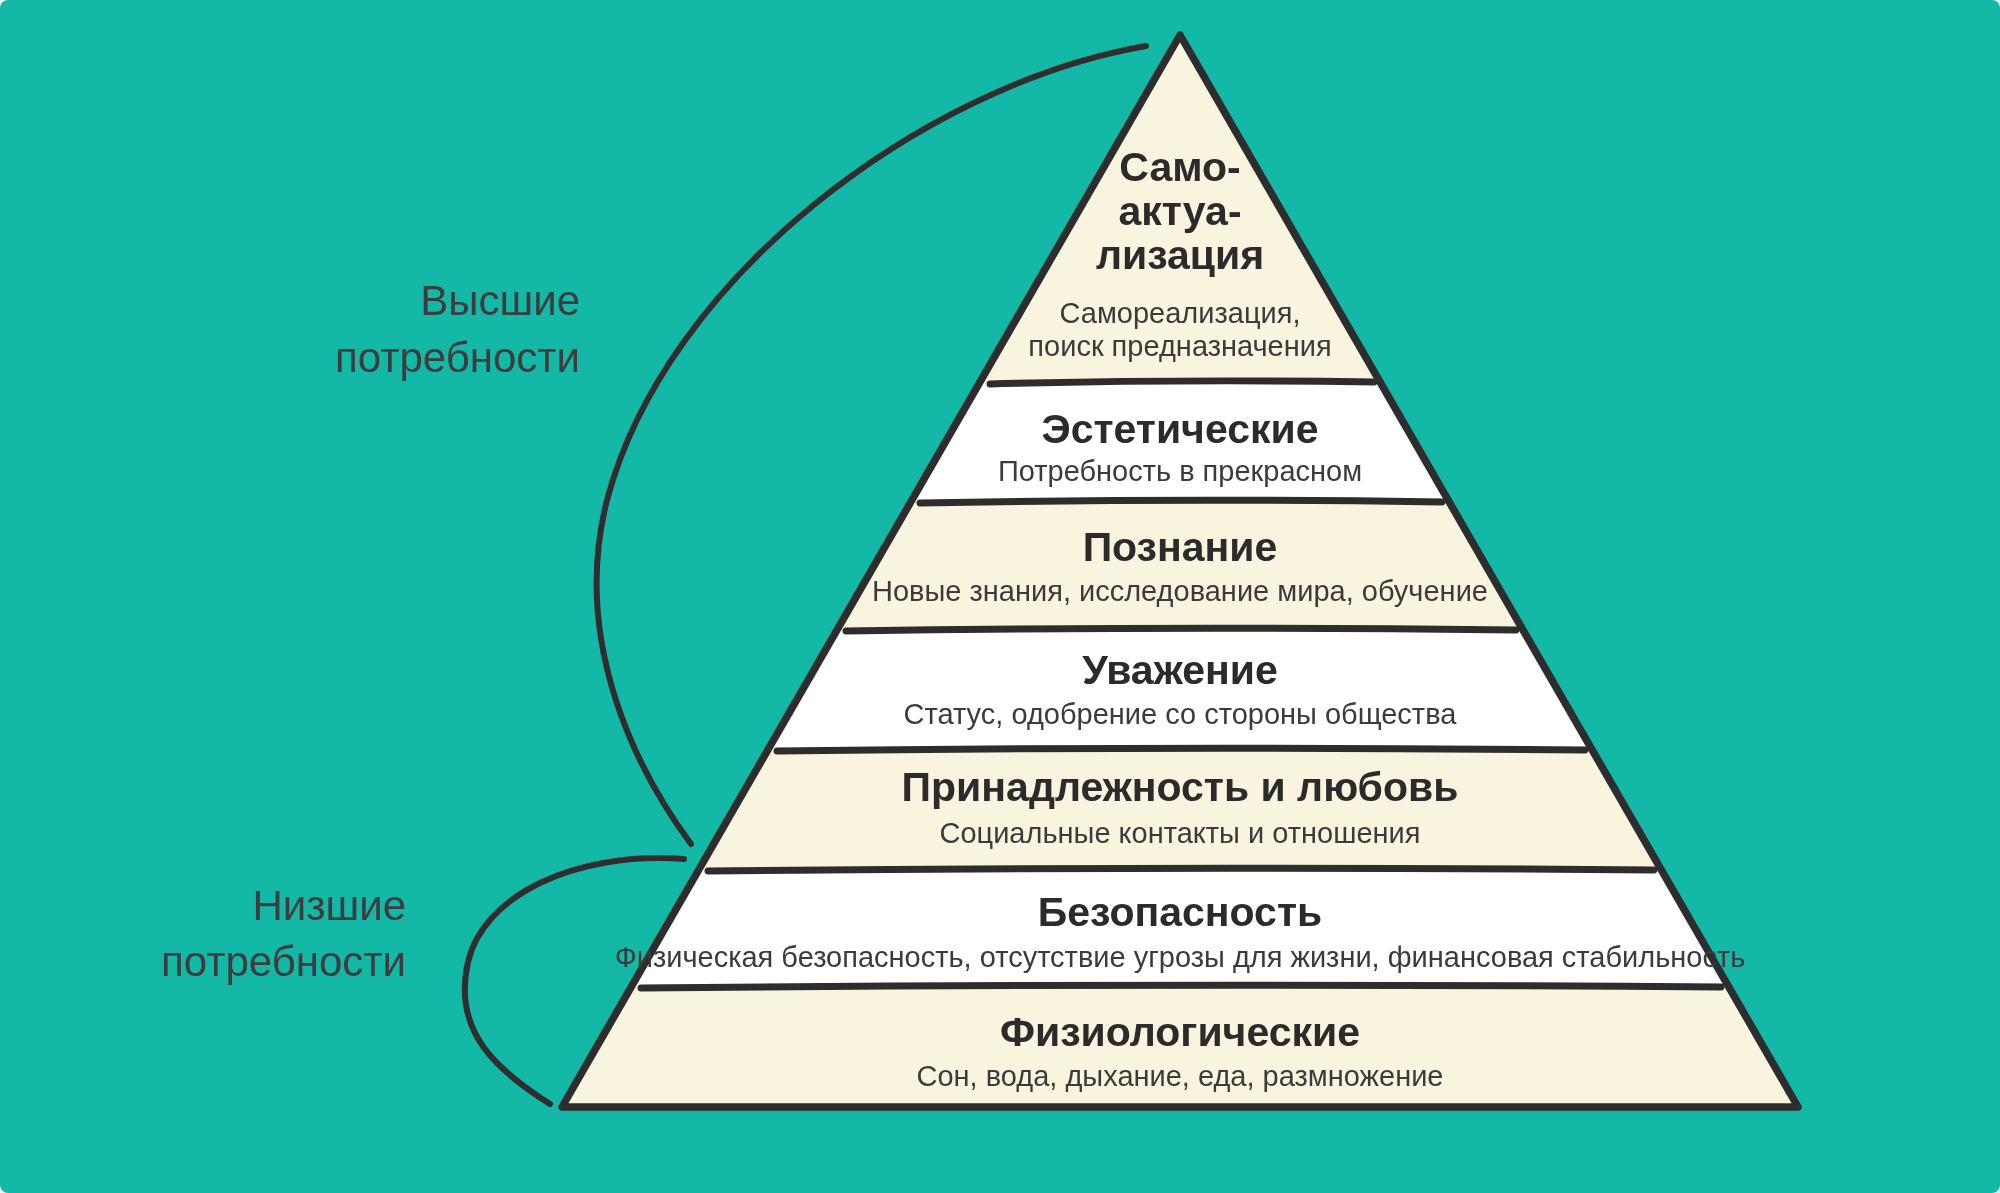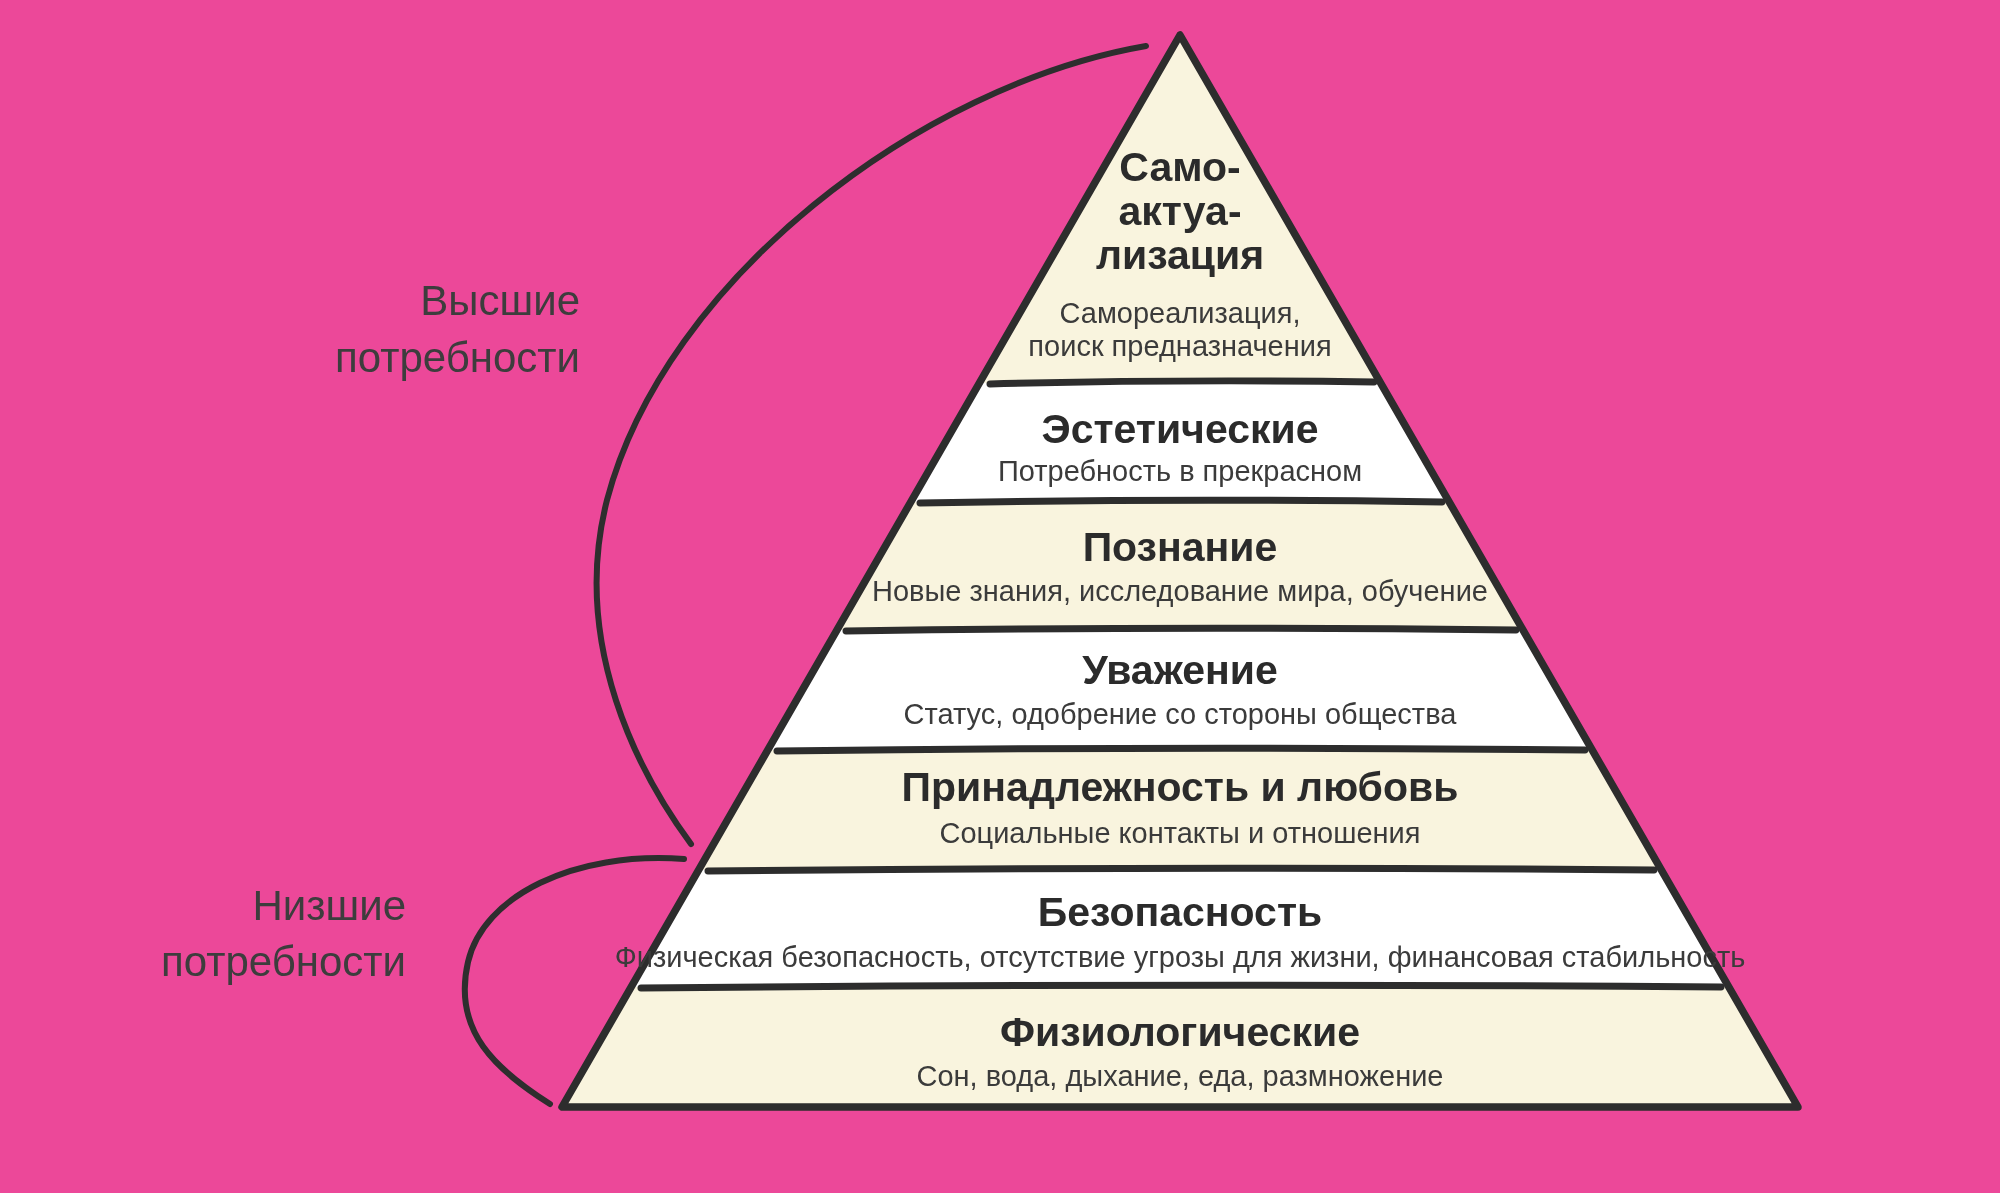--- a/index.html
+++ b/index.html
@@ -4,23 +4,24 @@
 <style>
   html, body {
     margin: 0;
     padding: 0;
     background: #ffffff;
   }
   .stage {
     position: relative;
     width: 2000px;
     height: 1193px;
-    background: #ec4899;
+    background: #14b8a6;
     overflow: hidden;
     font-family: "Liberation Sans", "DejaVu Sans", sans-serif;
+    border-radius: 8px;
   }
   svg { display: block; }
 
   .outline {
     fill: none;
     stroke: #2d2d2d;
     stroke-width: 7.5;
     stroke-linejoin: round;
     stroke-linecap: round;
   }

